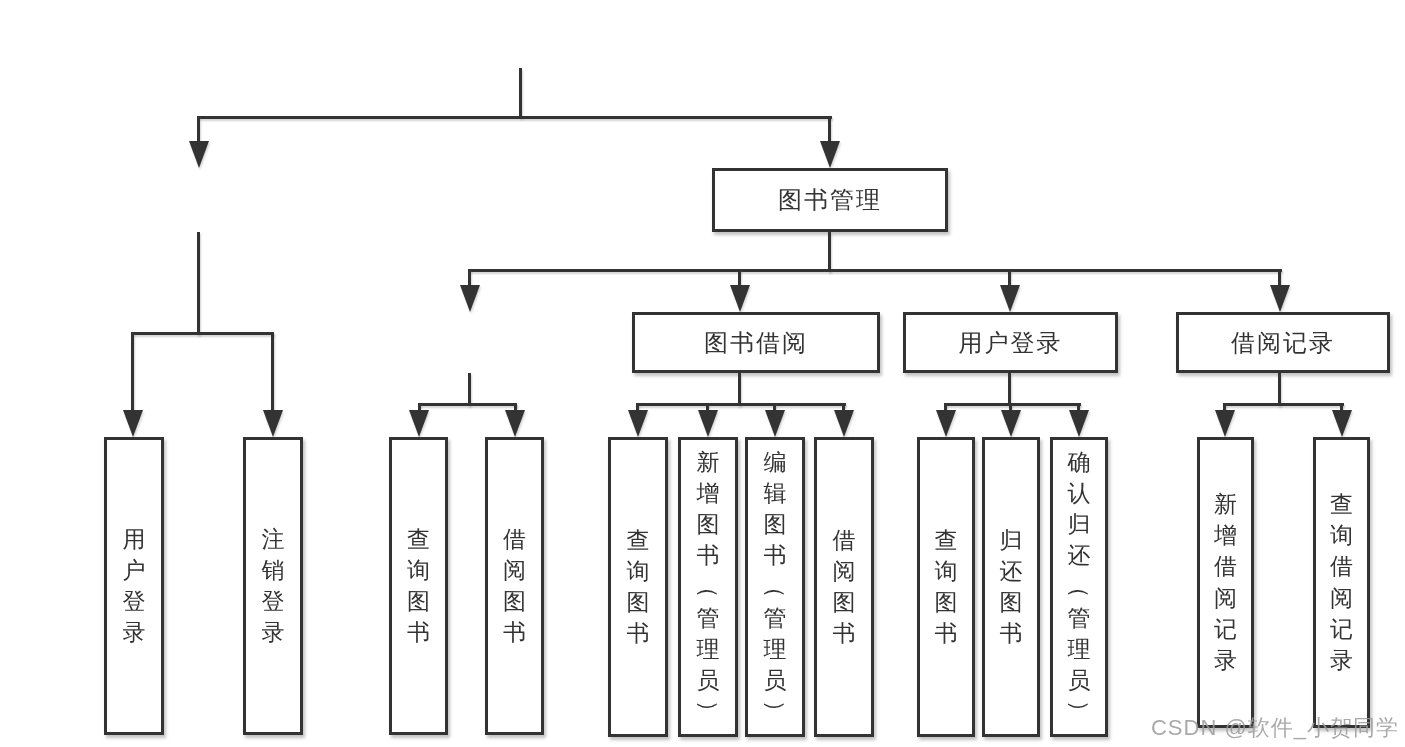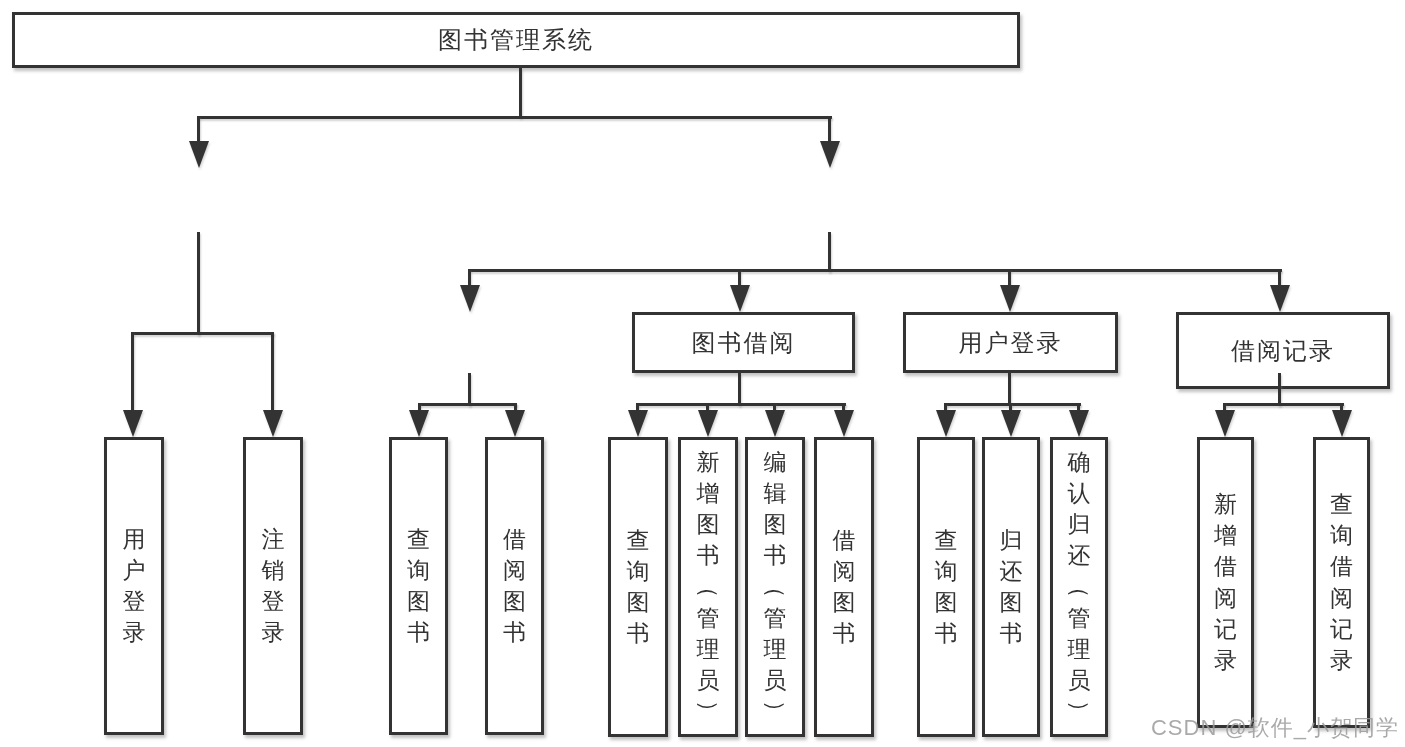--- a/index.html
+++ b/index.html
@@ -31,57 +31,57 @@
   .watermark{
     position:absolute;right:6px;top:713px;font-size:22px;color:#9b9b9b;opacity:.85;
     z-index:5;white-space:nowrap;letter-spacing:1px;
   }
 </style>
 </head>
 <body>
 
 <div id="canvas">
 
-  <div class="box" style="left:12px;top:12px;width:1008px;height:56px;">
-    <span class="hlabel">图书管理系统</span>
-  </div>
 
   <div class="vline" style="left:519px;top:68px;height:50px;"></div>
   <div class="hline" style="left:197px;top:116px;width:635px;"></div>
   <div class="vline" style="left:197px;top:116px;height:28px;"></div>
   <div class="vline" style="left:828px;top:116px;height:28px;"></div>
   <div class="arrow" style="left:189px;top:141px;"></div>
   <div class="arrow" style="left:820px;top:141px;"></div>
 
+  <div class="box" style="left:712px;top:168px;width:236px;height:64px;">
+    <span class="hlabel">图书管理</span>
+  </div>
 
   <div class="vline" style="left:197px;top:232px;height:103px;"></div>
   <div class="hline" style="left:131px;top:332px;width:143px;"></div>
   <div class="vline" style="left:131px;top:332px;height:80px;"></div>
   <div class="vline" style="left:271px;top:332px;height:80px;"></div>
   <div class="arrow" style="left:123px;top:410px;"></div>
   <div class="arrow" style="left:263px;top:410px;"></div>
 
   <div class="vline" style="left:828px;top:232px;height:40px;"></div>
   <div class="hline" style="left:469px;top:269px;width:813px;"></div>
   <div class="vline" style="left:468px;top:269px;height:18px;"></div>
   <div class="vline" style="left:738px;top:269px;height:18px;"></div>
   <div class="vline" style="left:1008px;top:269px;height:18px;"></div>
   <div class="vline" style="left:1278px;top:269px;height:18px;"></div>
   <div class="arrow" style="left:460px;top:285px;"></div>
   <div class="arrow" style="left:730px;top:285px;"></div>
   <div class="arrow" style="left:1000px;top:285px;"></div>
   <div class="arrow" style="left:1270px;top:285px;"></div>
 
-  <div class="box" style="left:632px;top:312px;width:223px;height:61px;">
+  <div class="box" style="left:632px;top:312px;width:248px;height:61px;">
     <span class="hlabel">图书借阅</span>
   </div>
   <div class="box" style="left:903px;top:312px;width:215px;height:61px;">
     <span class="hlabel">用户登录</span>
   </div>
-  <div class="box" style="left:1176px;top:312px;width:214px;height:77px;text-align:right;">
+  <div class="box" style="left:1176px;top:312px;width:214px;height:61px;text-align:right;">
     <span class="hlabel">借阅记录</span>
   </div>
 
   <div class="vline" style="left:468px;top:373px;height:33px;"></div>
   <div class="hline" style="left:418px;top:403px;width:99px;"></div>
   <div class="vline" style="left:418px;top:403px;height:9px;"></div>
   <div class="vline" style="left:514px;top:403px;height:9px;"></div>
   <div class="arrow" style="left:409px;top:410px;"></div>
   <div class="arrow" style="left:505px;top:410px;"></div>
 

